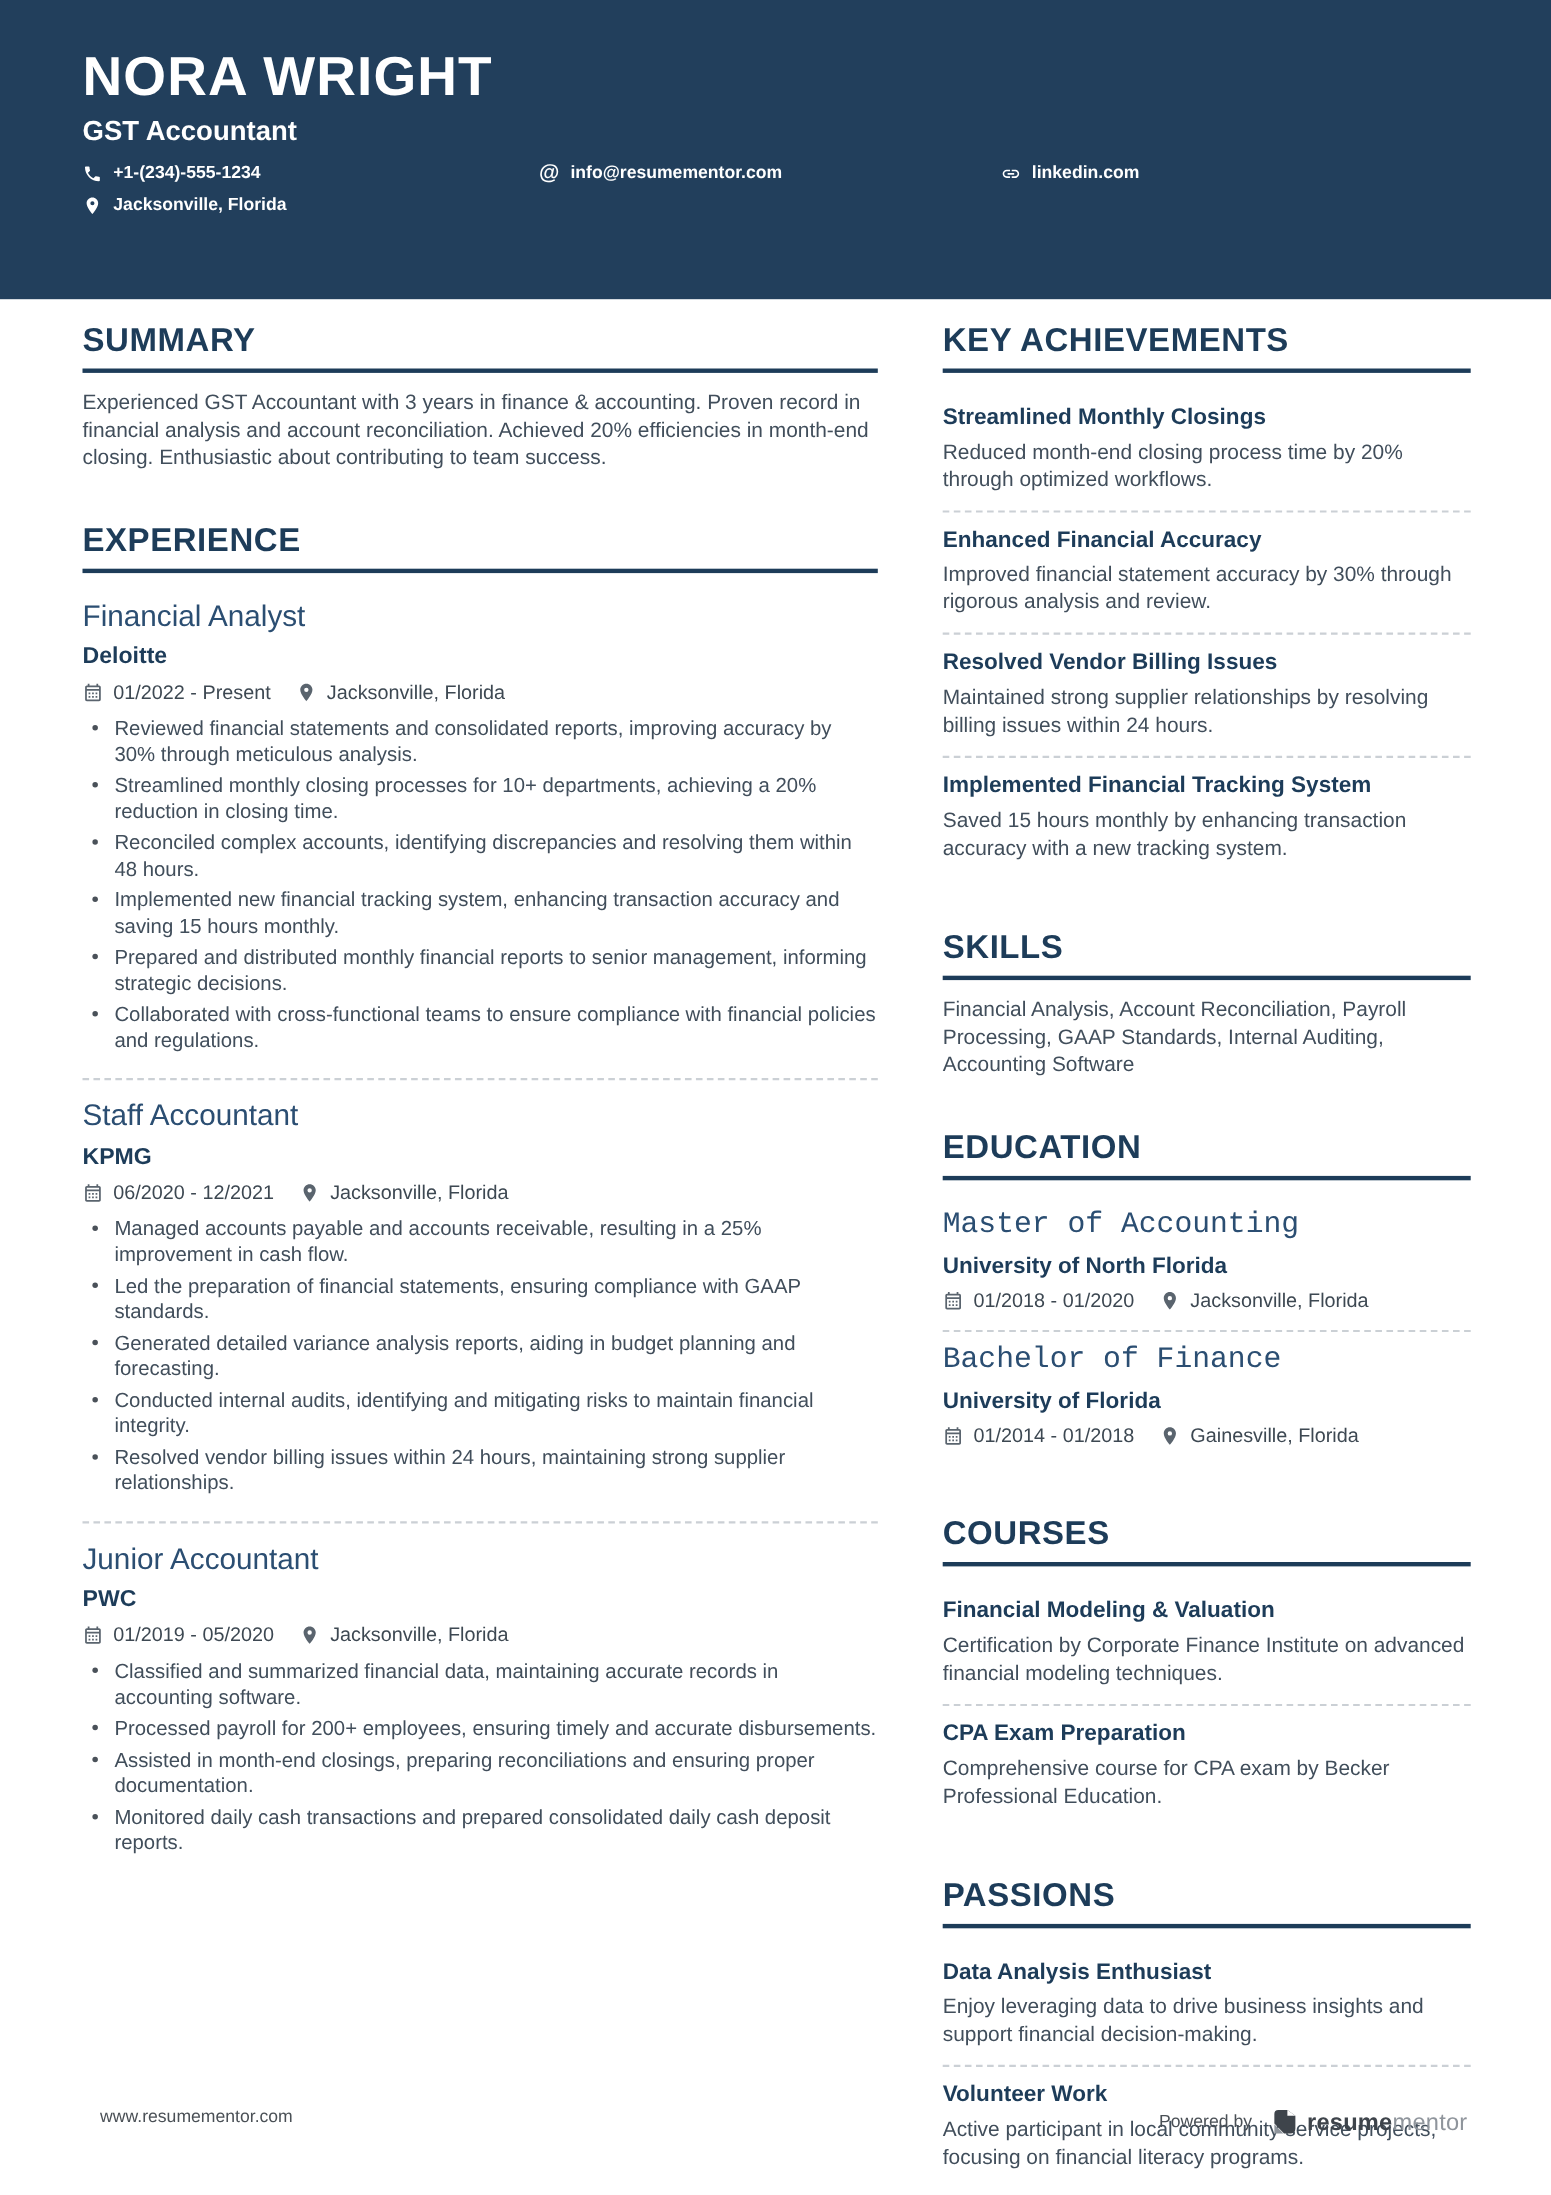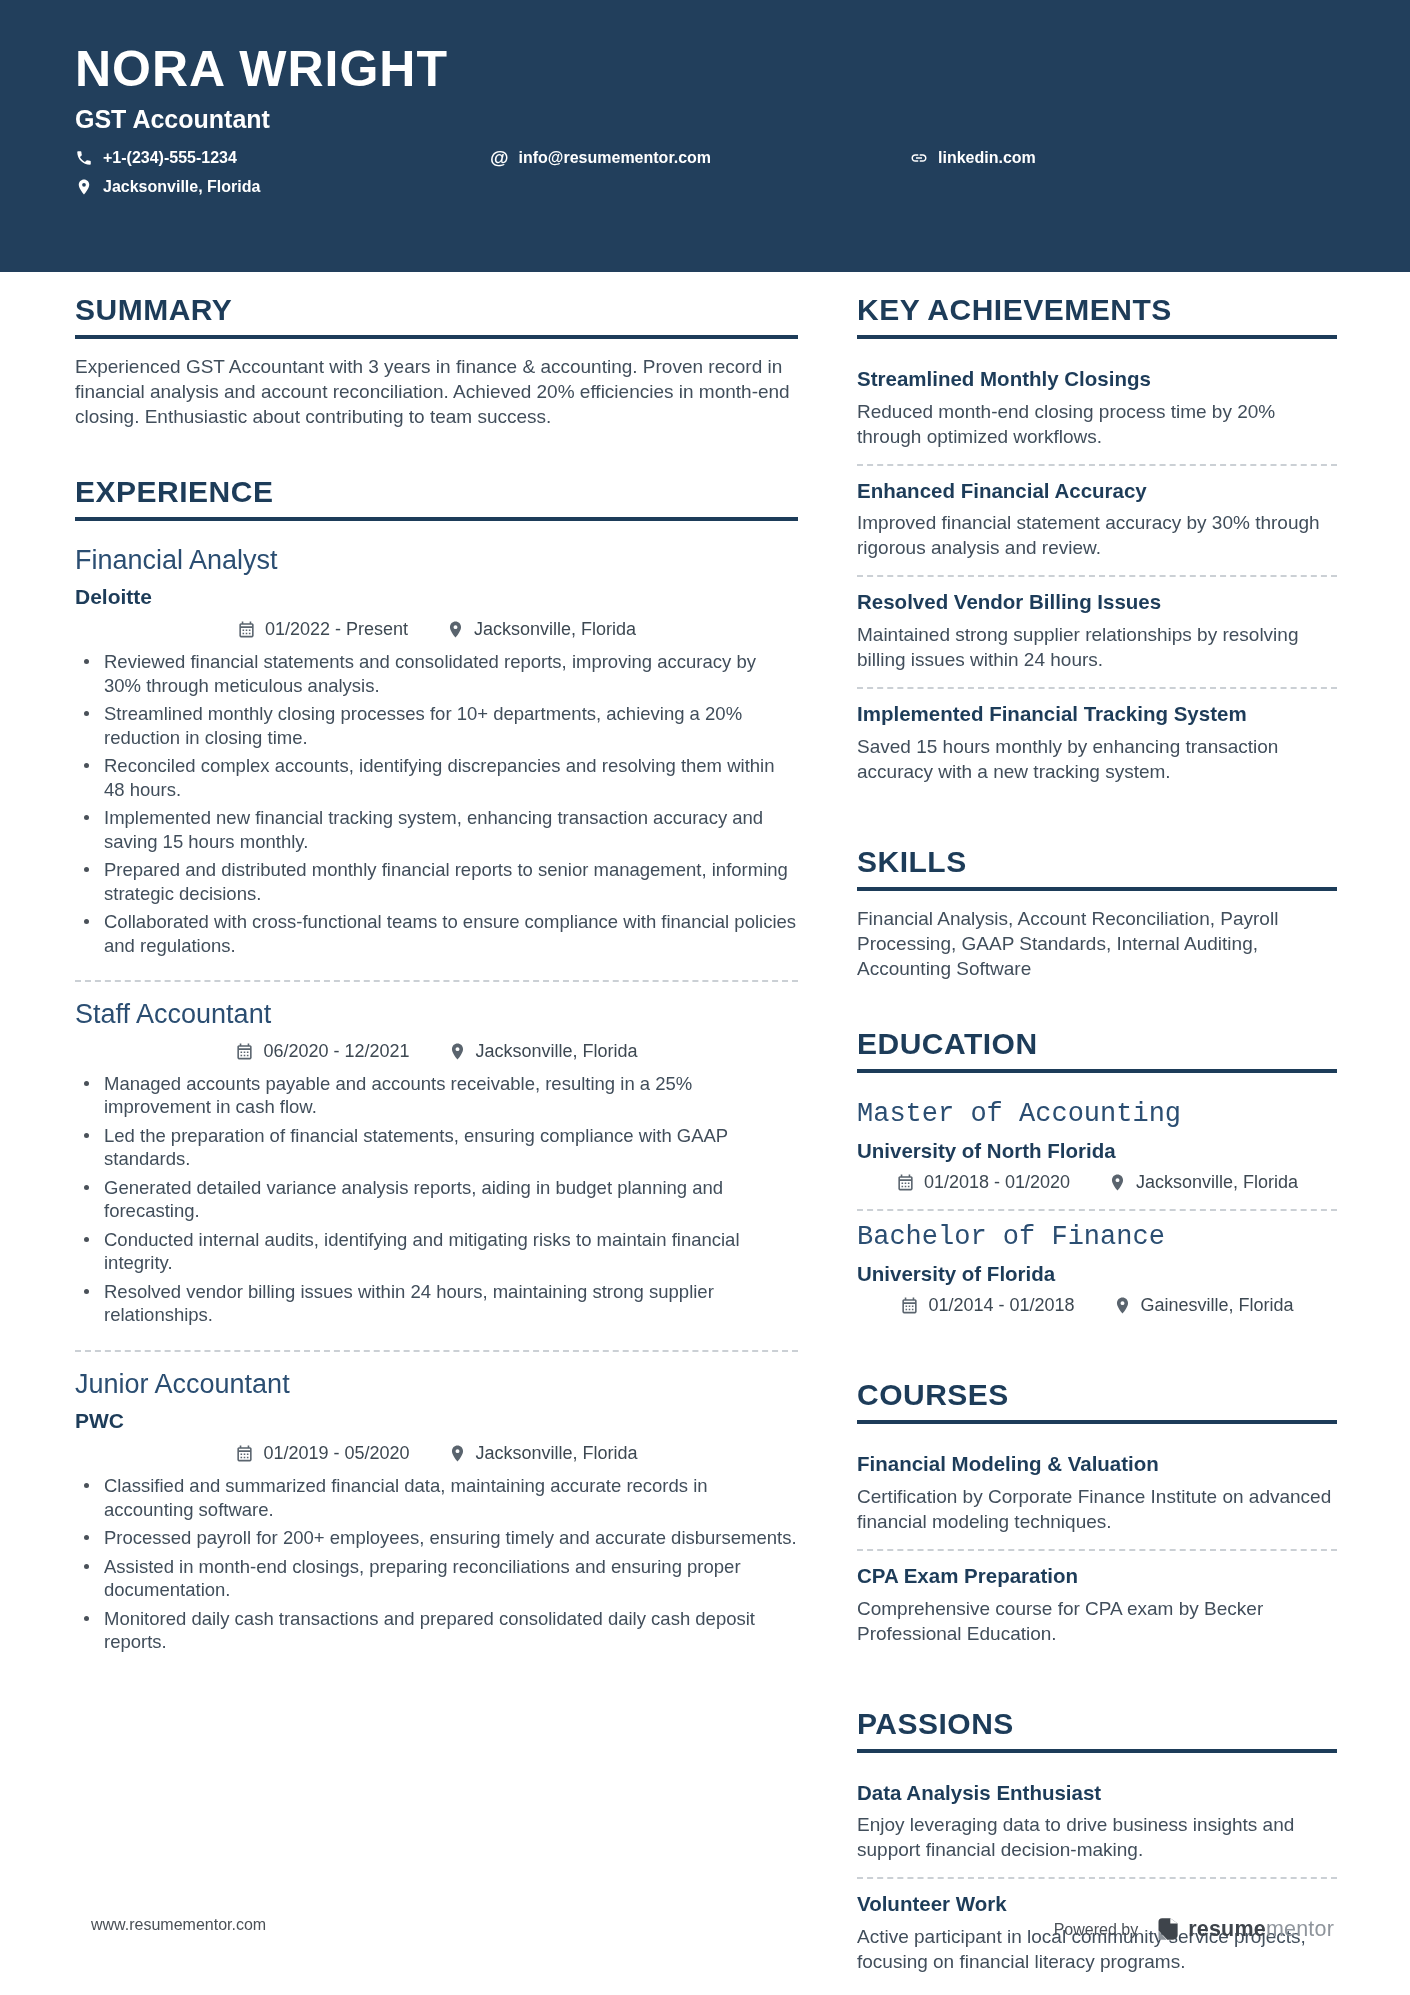--- a/index.html
+++ b/index.html
@@ -45,21 +45,21 @@
     font-size:30px;font-weight:800;color:var(--heading);letter-spacing:.5px;
     border-bottom:4px solid var(--heading);padding-bottom:9px;margin:0 0 15px 0;line-height:1.1;
   }
   .para{font-size:19px;line-height:25px;color:var(--body);margin:0;}
   
   .job{padding:8px 0 18px;}
   .job:not(:last-child){border-bottom:2px dashed var(--dash);}
   .job + .job{padding-top:16px;}
   .jtitle{font-size:27px;font-weight:500;color:var(--title-blue);margin:0;line-height:1.2;}
   .company{font-size:21px;font-weight:700;color:var(--heading);margin-top:9px;}
-  .meta{display:flex;gap:38px;margin-top:10px;font-size:18px;color:var(--meta);align-items:center;justify-content:center;}
+  .meta{display:flex;gap:23px;margin-top:10px;font-size:18px;color:var(--meta);align-items:center;}
   .mitem{display:flex;align-items:center;gap:9px;}
   .meta .icon{color:var(--icon-gray);}
   .meta .icon svg{width:19px;height:19px;}
   ul.bullets{margin:10px 0 0;padding:0;list-style:none;}
   .bullets li{
     position:relative;padding-left:29px;font-size:18.5px;line-height:23.5px;
     color:var(--body);margin-bottom:5px;
   }
   .bullets li::before{
     content:"";position:absolute;left:9px;top:9px;width:5px;height:5px;border-radius:50%;background:#4A5159;
@@ -167,20 +167,21 @@
             <li>Streamlined monthly closing processes for 10+ departments, achieving a 20% reduction in closing time.</li>
             <li>Reconciled complex accounts, identifying discrepancies and resolving them within 48 hours.</li>
             <li>Implemented new financial tracking system, enhancing transaction accuracy and saving 15 hours monthly.</li>
             <li>Prepared and distributed monthly financial reports to senior management, informing strategic decisions.</li>
             <li>Collaborated with cross-functional teams to ensure compliance with financial policies and regulations.</li>
           </ul>
         </div>
 
         <div class="job">
           <div class="jtitle">Staff Accountant</div>
+          <div class="company">KPMG</div>
           <div class="meta">
             <span class="mitem">
               <span class="icon">
                   <svg viewBox="0 0 24 24">
                     <path fill="currentColor" d="M19 4h-1V2h-2v2H8V2H6v2H5c-1.1 0-2 .9-2 2v14c0 1.1.9 2 2 2h14c1.1 0 2-.9 2-2V6c0-1.1-.9-2-2-2zm0 16H5V10h14v10zM5 8V6h14v2H5zm2 4h2v2H7v-2zm4 0h2v2h-2v-2zm4 0h2v2h-2v-2zm-8 4h2v2H7v-2zm4 0h2v2h-2v-2zm4 0h2v2h-2v-2z"></path>
                   </svg>
                 </span>
               <span>06/2020 - 12/2021</span>
             </span>
             <span class="mitem">

